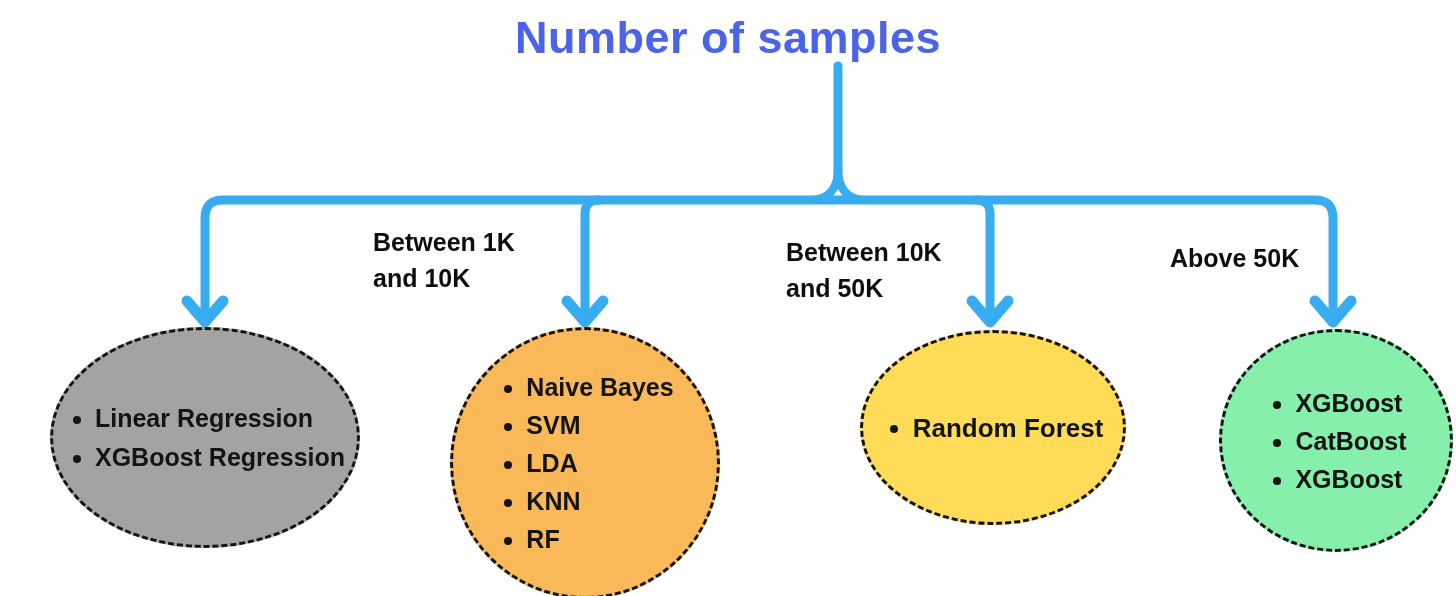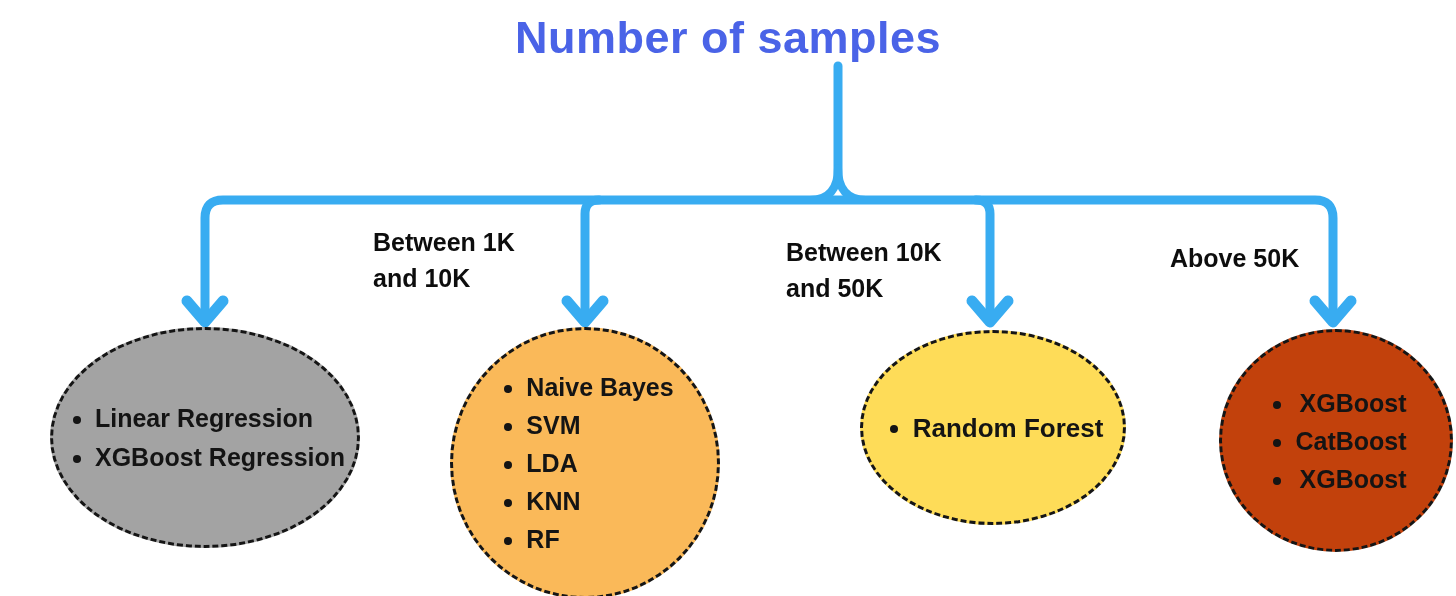--- a/index.html
+++ b/index.html
@@ -113,21 +113,21 @@
         <li>RF</li>
       </ul>
   </div>
 
   <div class="node node-3" style="background-color: rgb(254, 220, 88);">
     <ul class="node-list">
         <li>Random Forest</li>
       </ul>
   </div>
 
-  <div class="node node-4" style="background-color: #c2410c; text-align: right;">
+  <div class="node node-4" style="background-color: #86efac;">
     <ul class="node-list">
         <li>XGBoost</li>
         <li>CatBoost</li>
         <li>XGBoost</li>
       </ul>
   </div>
 
 </div>
 
 </body></html>

